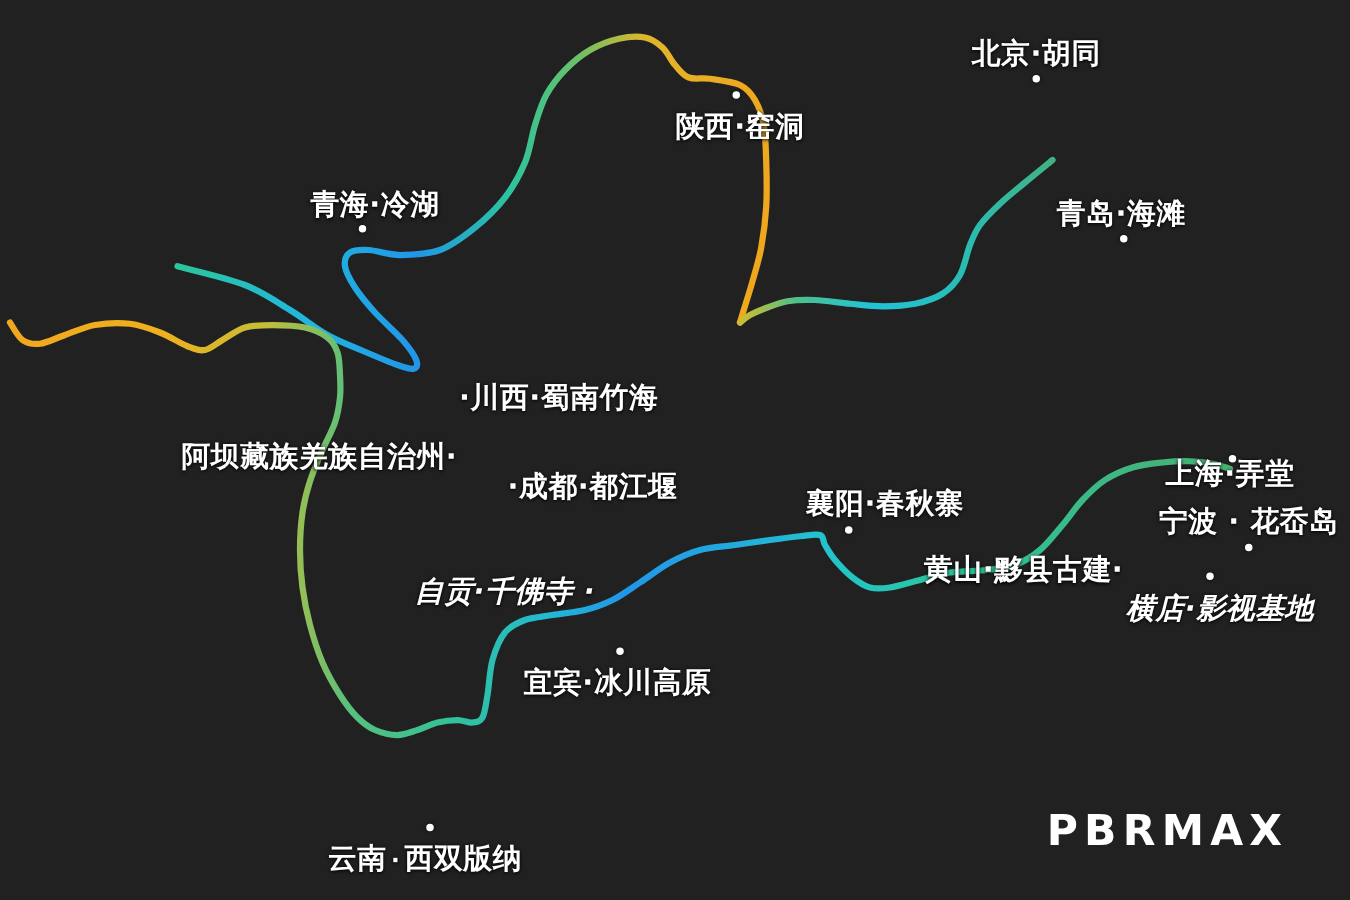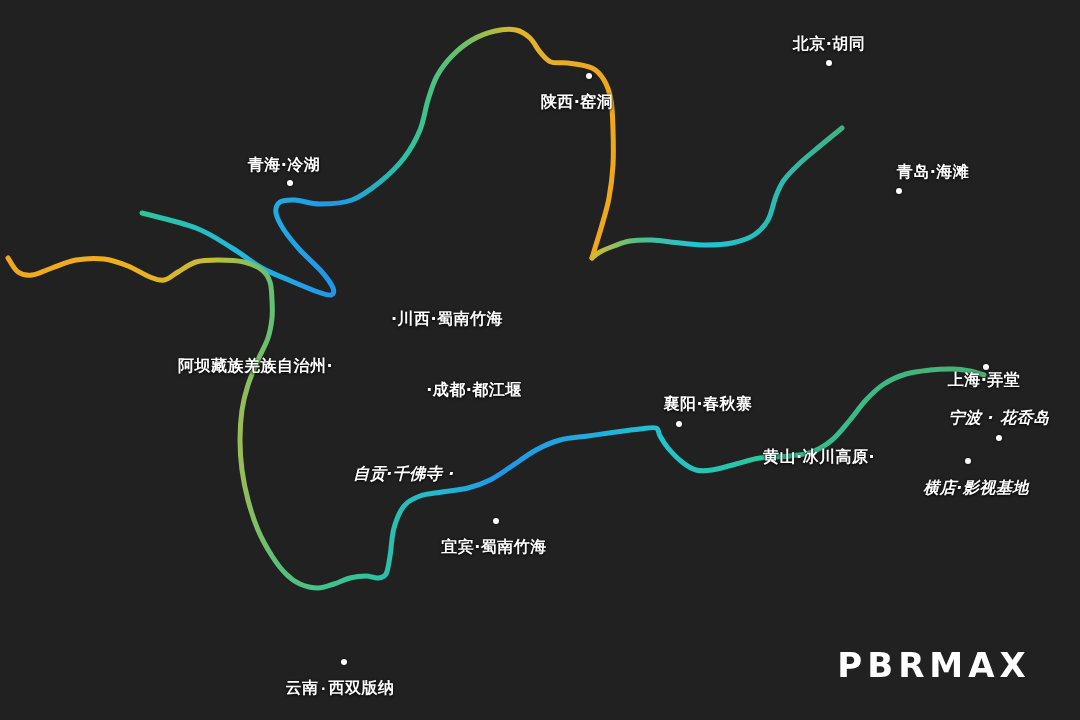--- a/index.html
+++ b/index.html
@@ -20,21 +20,21 @@
     position: absolute;
     left: 0;
     top: 0;
     width: 1080px;
     height: 720px;
     pointer-events: none;
   }
   .label {
     position: absolute;
     color: #ffffff;
-    font-size: 16px;
+    font-size: 23px;
     font-weight: 700;
     line-height: 1;
     white-space: nowrap;
     letter-spacing: 0.5px;
     text-shadow: 0 1px 3px rgba(0,0,0,0.85), 0 0 2px rgba(0,0,0,0.6);
     transform: translate(-50%, -50%);
   }
   .dot {
     position: absolute;
     width: 6px;
@@ -113,40 +113,40 @@
     <g id="route-group" fill="none" stroke-width="5" stroke-linecap="round" stroke-linejoin="round">
         <path d="M 142 213 C 151.00 215.50, 181.00 222.17, 196 228 C 211.00 233.83, 221.00 241.33, 232 248 C 243.00 254.67, 252.17 262.50, 262 268 C 271.83 273.50, 281.67 277.00, 291 281 C 300.33 285.00, 311.33 289.67, 318 292 C 324.67 294.33, 328.50 295.67, 331 295 C 333.50 294.33, 334.50 291.83, 333 288 C 331.50 284.17, 327.50 278.33, 322 272 C 316.50 265.67, 306.33 257.00, 300 250 C 293.67 243.00, 288.00 236.17, 284 230 C 280.00 223.83, 276.67 217.67, 276 213 C 275.33 208.33, 276.83 204.17, 280 202 C 283.17 199.83, 288.33 199.67, 295 200 C 301.67 200.33, 310.50 204.00, 320 204 C 329.50 204.00, 342.00 203.67, 352 200 C 362.00 196.33, 371.33 189.00, 380 182 C 388.67 175.00, 397.33 166.67, 404 158 C 410.67 149.33, 416.00 139.67, 420 130 C 424.00 120.33, 425.17 109.00, 428 100 C 430.83 91.00, 433.00 83.33, 437 76 C 441.00 68.67, 446.17 62.00, 452 56 C 457.83 50.00, 464.83 44.17, 472 40 C 479.17 35.83, 487.67 32.67, 495 31 C 502.33 29.33, 510.17 28.83, 516 30 C 521.83 31.17, 526.00 34.33, 530 38 C 534.00 41.67, 536.50 48.00, 540 52 C 543.50 56.00, 546.33 60.17, 551 62 C 555.67 63.83, 561.17 62.00, 568 63 C 574.83 64.00, 586.00 65.17, 592 68 C 598.00 70.83, 600.83 74.67, 604 80 C 607.17 85.33, 609.50 91.67, 611 100 C 612.50 108.33, 612.67 119.17, 613 130 C 613.33 140.83, 613.67 153.67, 613 165 C 612.33 176.33, 610.83 188.00, 609 198 C 607.17 208.00, 604.33 216.67, 602 225 C 599.67 233.33, 596.67 242.50, 595 248 C 593.33 253.50, 592.50 256.33, 592 258" stroke="url(#gradNorth)" stroke-width="5" fill="none" stroke-linecap="round" stroke-linejoin="round"></path>
         <path d="M 592 258 C 593.33 257.00, 596.33 254.00, 600 252 C 603.67 250.00, 609.00 247.83, 614 246 C 619.00 244.17, 623.67 242.00, 630 241 C 636.33 240.00, 643.67 239.67, 652 240 C 660.33 240.33, 671.00 242.17, 680 243 C 689.00 243.83, 697.33 245.00, 706 245 C 714.67 245.00, 724.00 244.67, 732 243 C 740.00 241.33, 748.00 238.83, 754 235 C 760.00 231.17, 764.33 226.50, 768 220 C 771.67 213.50, 773.33 202.67, 776 196 C 778.67 189.33, 780.00 185.50, 784 180 C 788.00 174.50, 794.00 168.67, 800 163 C 806.00 157.33, 813.00 151.83, 820 146 C 827.00 140.17, 838.33 131.00, 842 128" stroke="url(#gradNorth2)" stroke-width="5" fill="none" stroke-linecap="round" stroke-linejoin="round"></path>
         <path d="M 8 258 C 9.67 260.33, 14.00 269.17, 18 272 C 22.00 274.83, 26.33 275.67, 32 275 C 37.67 274.33, 44.67 270.50, 52 268 C 59.33 265.50, 67.33 261.50, 76 260 C 84.67 258.50, 95.33 258.00, 104 259 C 112.67 260.00, 120.33 263.00, 128 266 C 135.67 269.00, 144.00 274.67, 150 277 C 156.00 279.33, 159.33 280.83, 164 280 C 168.67 279.17, 172.67 275.00, 178 272 C 183.33 269.00, 189.33 264.00, 196 262 C 202.67 260.00, 210.00 260.00, 218 260 C 226.00 260.00, 236.67 260.33, 244 262 C 251.33 263.67, 257.67 266.67, 262 270 C 266.33 273.33, 268.33 277.00, 270 282 C 271.67 287.00, 271.67 294.00, 272 300 C 272.33 306.00, 272.67 311.67, 272 318 C 271.33 324.33, 270.33 331.00, 268 338 C 265.67 345.00, 261.33 352.17, 258 360 C 254.67 367.83, 250.67 376.67, 248 385 C 245.33 393.33, 243.33 400.83, 242 410 C 240.67 419.17, 240.00 430.00, 240 440 C 240.00 450.00, 240.67 460.00, 242 470 C 243.33 480.00, 245.33 490.00, 248 500 C 250.67 510.00, 254.00 520.67, 258 530 C 262.00 539.33, 267.33 548.67, 272 556 C 276.67 563.33, 281.33 569.33, 286 574 C 290.67 578.67, 294.67 581.67, 300 584 C 305.33 586.33, 312.33 588.00, 318 588 C 323.67 588.00, 328.67 585.67, 334 584 C 339.33 582.33, 344.67 579.33, 350 578 C 355.33 576.67, 361.33 576.00, 366 576 C 370.67 576.00, 374.67 578.33, 378 578 C 381.33 577.67, 384.00 577.67, 386 574 C 388.00 570.33, 388.67 563.67, 390 556 C 391.33 548.33, 391.67 536.33, 394 528 C 396.33 519.67, 399.67 511.33, 404 506 C 408.33 500.67, 413.67 498.33, 420 496 C 426.33 493.67, 434.00 493.33, 442 492 C 450.00 490.67, 460.00 490.00, 468 488 C 476.00 486.00, 482.67 483.67, 490 480 C 497.33 476.33, 504.33 471.00, 512 466 C 519.67 461.00, 528.00 454.33, 536 450 C 544.00 445.67, 551.33 442.33, 560 440 C 568.67 437.67, 578.67 437.33, 588 436 C 597.33 434.67, 607.33 433.17, 616 432 C 624.67 430.83, 633.33 429.67, 640 429 C 646.67 428.33, 652.67 426.83, 656 428 C 659.33 429.17, 658.00 432.67, 660 436 C 662.00 439.33, 664.33 443.67, 668 448 C 671.67 452.33, 677.33 458.33, 682 462 C 686.67 465.67, 691.00 468.67, 696 470 C 701.00 471.33, 705.33 471.00, 712 470 C 718.67 469.00, 728.00 466.00, 736 464 C 744.00 462.00, 751.00 459.33, 760 458 C 769.00 456.67, 781.33 457.00, 790 456 C 798.67 455.00, 805.00 454.67, 812 452 C 819.00 449.33, 825.67 445.33, 832 440 C 838.33 434.67, 844.33 426.67, 850 420 C 855.67 413.33, 860.33 406.00, 866 400 C 871.67 394.00, 877.33 388.33, 884 384 C 890.67 379.67, 898.33 376.33, 906 374 C 913.67 371.67, 922.33 370.83, 930 370 C 937.67 369.17, 945.33 368.83, 952 369 C 958.67 369.17, 964.67 370.00, 970 371 C 975.33 372.00, 981.67 374.33, 984 375" stroke="url(#gradWest)" stroke-width="5" fill="none" stroke-linecap="round" stroke-linejoin="round"></path>
       </g>
   </svg>
 
   <div id="labels">
       <div class="label" style="left: 829px; top: 44px;">北京·胡同</div>
       <div class="dot" style="left: 829px; top: 63px;"></div>
-      <div class="label" style="left: 577px; top: 102px;">陕西·窑洞</div>
+      <div class="label" style="left: 592px; top: 102px;">陕西·窑洞</div>
       <div class="dot" style="left: 589px; top: 76px;"></div>
-      <div class="label" style="left: 284px; top: 165px; text-align: right;">青海·冷湖</div>
+      <div class="label" style="left: 300px; top: 165px; text-align: right;">青海·冷湖</div>
       <div class="dot" style="left: 290px; top: 183px;"></div>
-      <div class="label" style="left: 897px; top: 172px; margin-left: 36px;">青岛·海滩</div>
+      <div class="label" style="left: 897px; top: 172px;">青岛·海滩</div>
       <div class="dot" style="left: 899px; top: 191px;"></div>
       <div class="label" style="left: 447px; top: 319px;">·川西·蜀南竹海</div>
       <div class="label" style="left: 984px; top: 348px; margin-top: 32px;">上海·弄堂</div>
       <div class="dot" style="left: 986px; top: 367px;"></div>
       <div class="label" style="left: 249px; top: 366px; padding-left: 13px;">阿坝藏族羌族自治州·</div>
       <div class="label" style="left: 458px; top: 390px; margin-left: 16px;">·成都·都江堰</div>
       <div class="label" style="left: 708px; top: 404px;">襄阳·春秋寨</div>
       <div class="dot" style="left: 679px; top: 424px;"></div>
-      <div class="label" style="left: 999px; top: 418px; font-style: italic;">宁波 · 花岙岛</div>
+      <div class="label" style="left: 999px; top: 418px;">宁波 · 花岙岛</div>
       <div class="dot" style="left: 999px; top: 438px;"></div>
-      <div class="label" style="left: 819px; top: 457px;">黄山·冰川高原·</div>
+      <div class="label" style="left: 819px; top: 457px;">黄山·黟县古建·</div>
       <div class="label" style="left: 404px; top: 474px; font-style: italic;">自贡·千佛寺 ·</div>
       <div class="label" style="left: 976px; top: 488px; font-style: italic;">横店·影视基地</div>
       <div class="dot" style="left: 968px; top: 461px;"></div>
-      <div class="label" style="left: 494px; top: 547px;">宜宾·蜀南竹海</div>
+      <div class="label" style="left: 494px; top: 547px;">宜宾·冰川高原</div>
       <div class="dot" style="left: 496px; top: 521px;"></div>
       <div class="label" style="left: 340px; top: 689px; font-family: Liberation Mono, monospace;">云南·西双版纳</div>
       <div class="dot" style="left: 344px; top: 662px;"></div>
     </div>
 
   <div class="brand" style="left: 934px; top: 665px;">PBRMAX</div>
 
 </div>
 
 </body></html>

